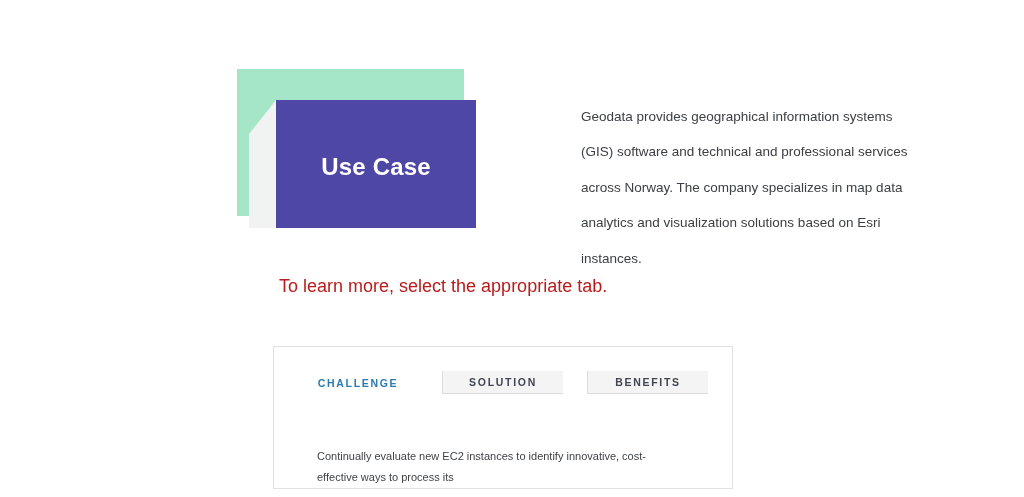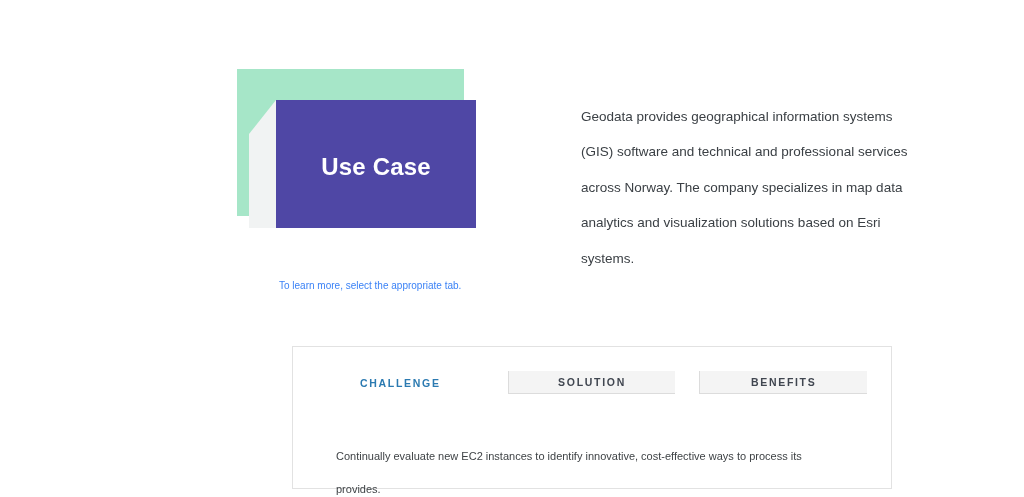--- a/index.html
+++ b/index.html
@@ -53,30 +53,30 @@
   .description .line {
     display: block;
     line-height: 23.4px;
     white-space: nowrap;
   }
 
   
   .instruction {
     position: absolute;
     left: 243px; top: 241px;
-    color: #3b82f6;
-    font-size: 10px;
+    color: #b91c1c;
+    font-size: 18px;
     line-height: 18px;
   }
 
   
   .tab-widget {
     position: absolute;
-    left: 256px; top: 310px;
-    width: 600px; height: 143px;
+    left: 237px; top: 310px;
+    width: 460px; height: 143px;
     background: #ffffff;
     border: 1px solid #e2e2e2;
   }
   .tab-bar {
     display: flex;
     height: 47px;
   }
   .tab {
     flex: 1 1 0;
     display: flex;
@@ -118,21 +118,21 @@
   <div class="hero-box">
     <span class="hero-box-label">Use Case</span>
   </div>
 </div>
 
 <div class="description">
   <span class="line">Geodata provides geographical information systems</span>
   <span class="line">(GIS) software and technical and professional services</span>
   <span class="line">across Norway. The company specializes in map data</span>
   <span class="line">analytics and visualization solutions based on Esri</span>
-  <span class="line">systems.</span>
+  <span class="line">instances.</span>
 </div>
 
 <div class="instruction">To learn more, select the appropriate tab.</div>
 
 <div class="tab-widget">
   <div class="tab-bar">
     <div class="tab active">CHALLENGE</div>
     <div class="tab inactive">SOLUTION</div>
     <div class="tab inactive">BENEFITS</div>
   </div>

